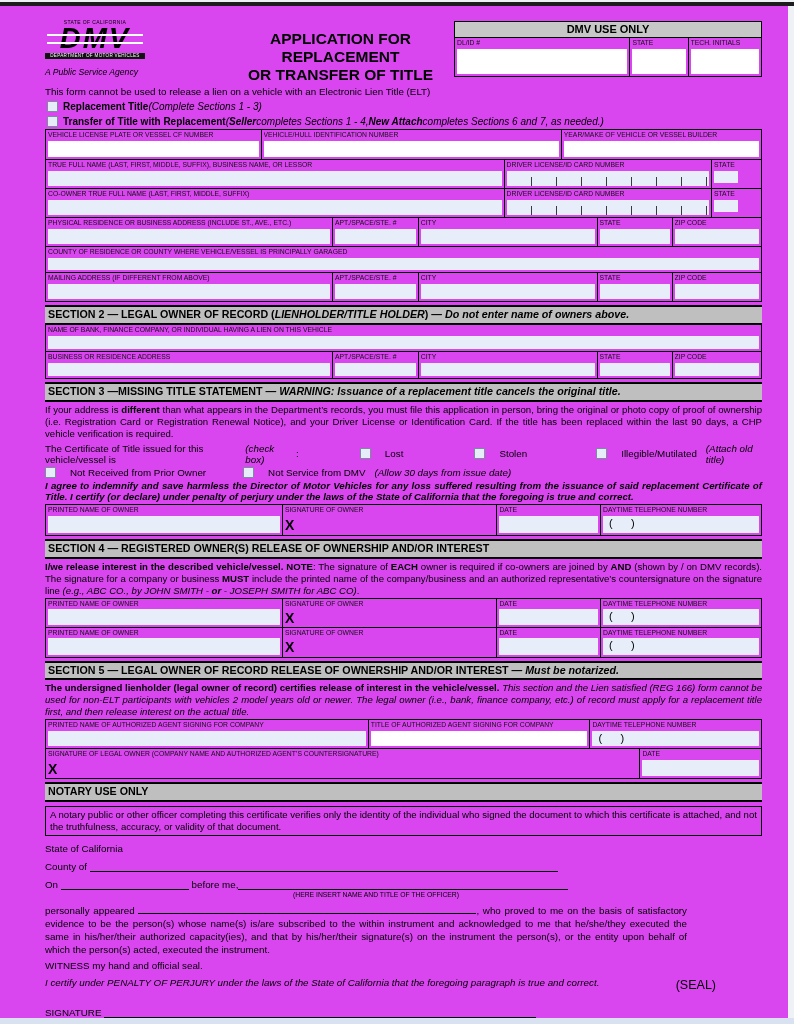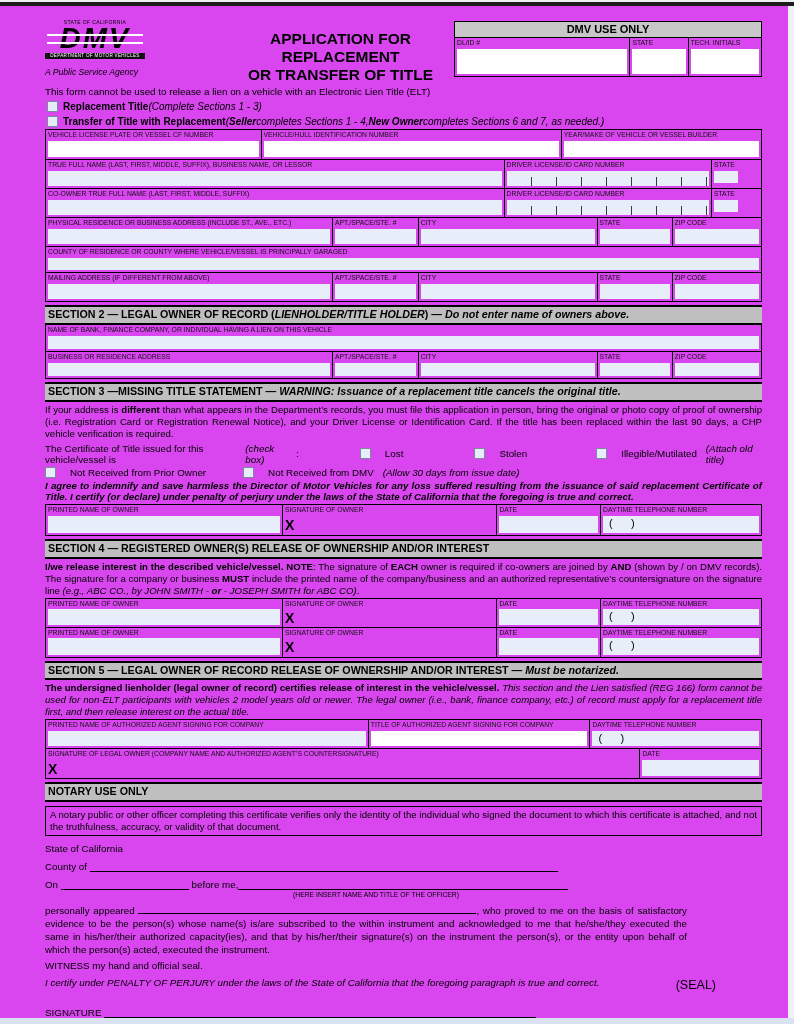--- a/index.html
+++ b/index.html
@@ -104,21 +104,21 @@
     <span class="cb"></span>
     <span class="b">Replacement Title </span>
     <span class="it">(Complete Sections 1 - 3)</span>
   </div>
   <div class="cb-line">
     <span class="cb"></span>
     <span class="b">Transfer of Title with Replacement </span>
     <span class="it">(</span>
       <span class="bi">Seller</span>
       <span class="it"> completes Sections 1 - 4, </span>
-      <span class="bi">New Owner</span>
+      <span class="bi">New Attach</span>
       <span class="it"> completes Sections 6 and 7, as needed.)</span>
   </div>
 
   <div class="frow" style="height:31px; margin-top:2px;">
     <div class="fcell" style="width:30%">
         <span class="lbl">VEHICLE LICENSE PLATE OR VESSEL CF NUMBER</span>
         <span class="fill white"></span>
       </div>
     <div class="fcell" style="width:42%">
         <span class="lbl">VEHICLE/HULL IDENTIFICATION NUMBER</span>
@@ -250,21 +250,21 @@
     <span class="cb" style="margin-left:62px"></span>
       <span>Stolen</span>
     <span class="cb" style="margin-left:60px"></span>
       <span>Illegible/Mutilated </span>
       <span class="it">(Attach old title)</span>
   </div>
   <div class="checkline" style="margin-top:2px;">
     <span class="cb" style="margin-left:0"></span>
       <span>Not Received from Prior Owner</span>
     <span class="cb" style="margin-left:28px"></span>
-      <span>Not Received from DMV </span>
+      <span>Not Service from DMV </span>
       <span class="it">(Allow 30 days from issue date)</span>
   </div>
   <div class="agree">I agree to indemnify and save harmless the Director of Motor Vehicles for any loss suffered resulting from the issuance of said replacement Certificate of Title. I certify (or declare) under penalty of perjury under the laws of the State of California that the foregoing is true and correct.</div>
   <div class="frow" style="height:32px; margin-top:1px;">
     <div class="fcell" style="width:33%">
         <span class="lbl">PRINTED NAME OF OWNER</span>
         <span class="fill"></span>
       </div>
     <div class="fcell" style="width:30%">
         <span class="lbl">SIGNATURE OF OWNER</span>

